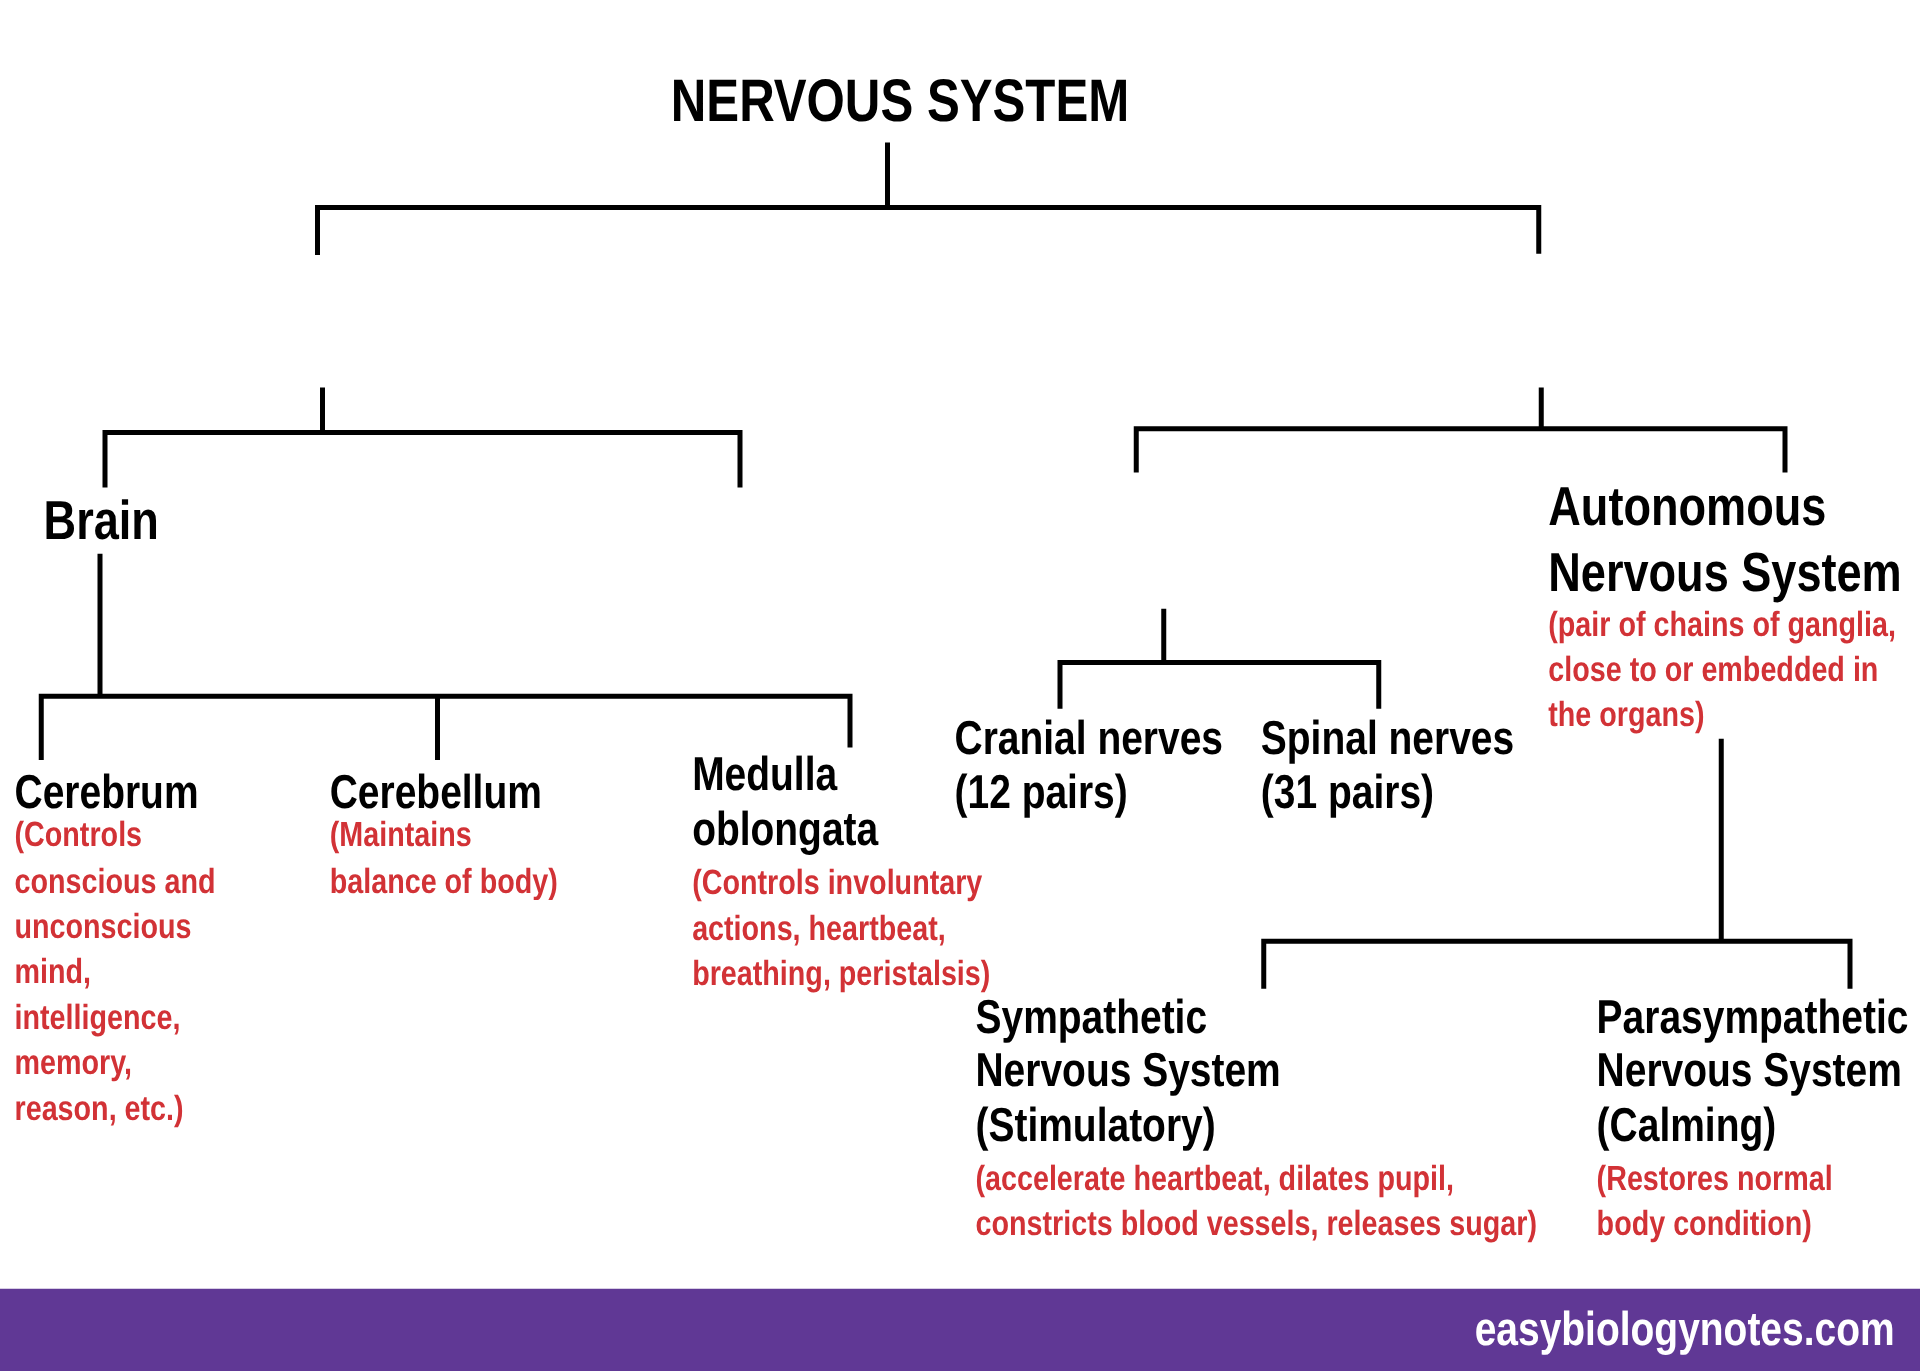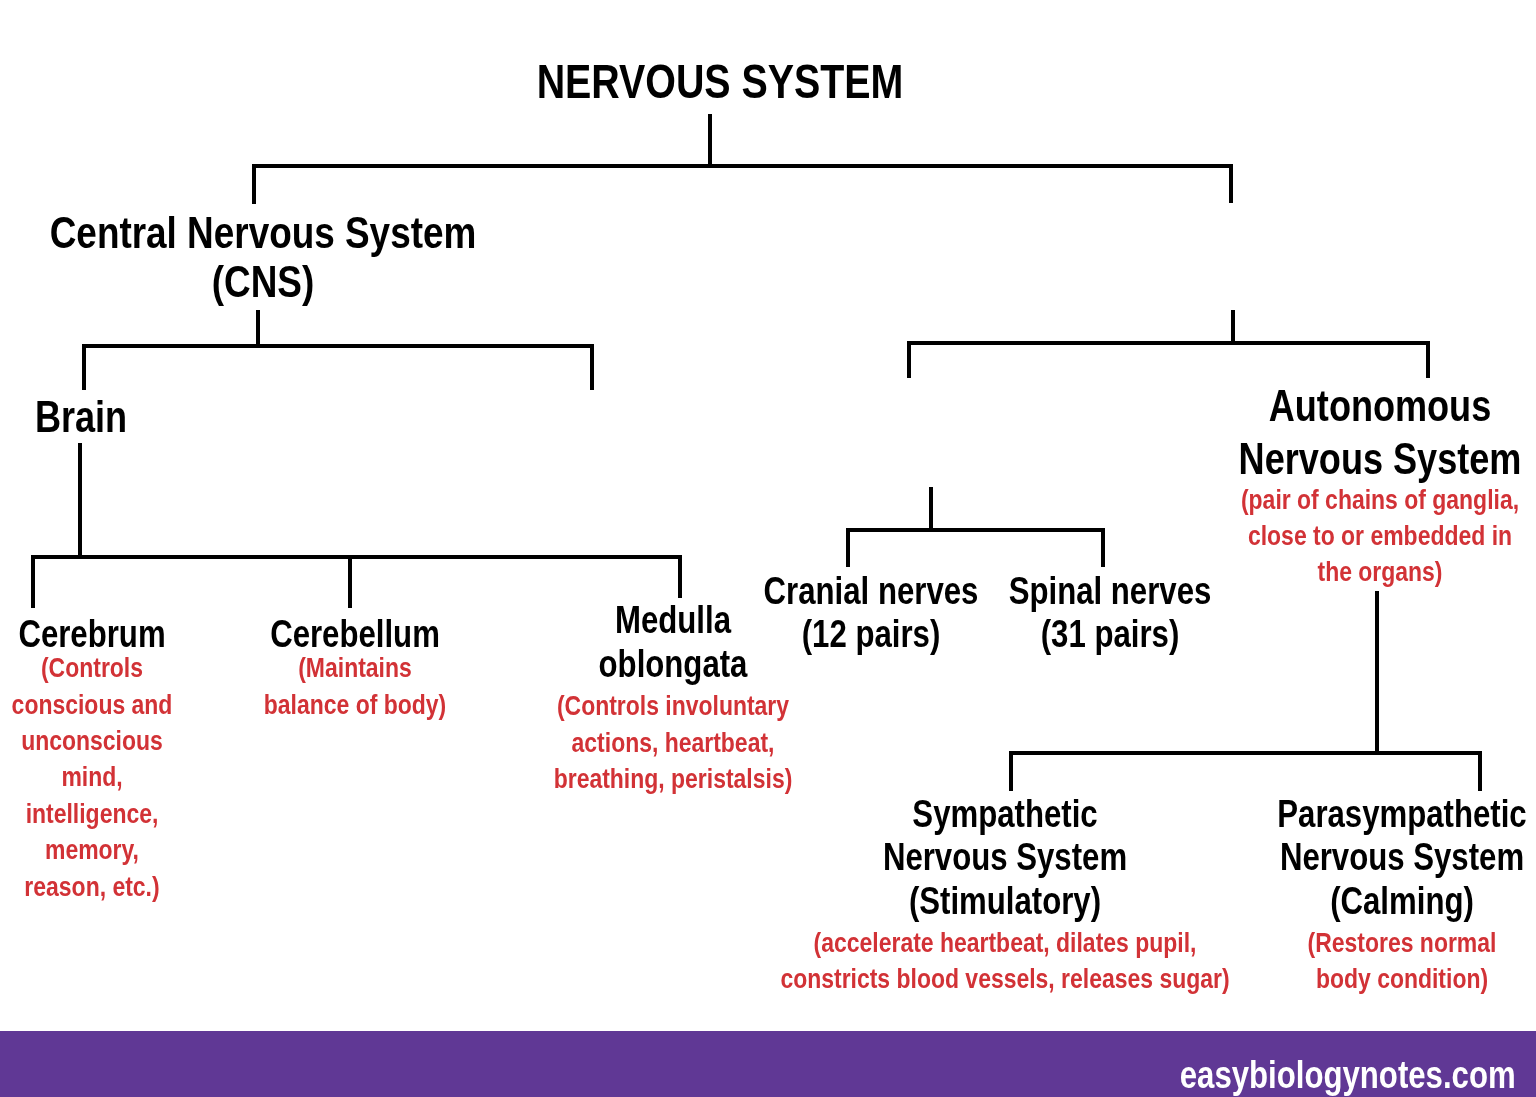--- a/index.html
+++ b/index.html
@@ -16,21 +16,20 @@
     left: 0; top: 0;
   }
   .connectors path {
     stroke: var(--connector, #000000);
     stroke-width: 4;
     fill: none;
   }
   .node {
     position: absolute;
     transform: translateX(-50%);
-    text-align: center;
     white-space: nowrap;
   }
   .scale {
     transform: scaleX(0.82);
     transform-origin: 50% 0;
   }
   .label {
     font-weight: 700;
     color: var(--text, #000000);
   }
@@ -48,21 +47,21 @@
   .lv2 .label { font-size: 44px; line-height: 1.20; }
   .lv3 .label { font-size: 38px; line-height: 1.14; }
   .lvm .label { font-size: 38px; line-height: 1.16; }
   .footer {
     position: absolute;
     left: 0; right: 0;
     top: 1031px;
     height: 66px;
     background: var(--footer_bg, #603895);
     display: flex;
-    align-items: flex-end;
+    align-items: center;
     justify-content: flex-end;
   }
   .site {
     font-size: 38px;
     font-weight: 700;
     color: var(--footer_text, #ffffff);
     margin-right: 20px;
     transform: scaleX(0.82);
     transform-origin: 100% 50%;
     white-space: nowrap;
@@ -101,25 +100,20 @@
       M1011 751 V791
       M1480 751 V791"></path>
   </svg>
 
   <div class="node t1" style="left:720px; top:56px">
     <div class="scale">
       <div class="label">NERVOUS SYSTEM</div>
     </div>
   </div>
 
-  <div class="node lv1" style="left:263px; top:208px">
-    <div class="scale">
-      <div class="label">Central Nervous System<br>(CNS)</div>
-    </div>
-  </div>
 
 
   <div class="node lv2" style="left:81px; top:391px">
     <div class="scale">
       <div class="label">Brain</div>
     </div>
   </div>
 
 
 

